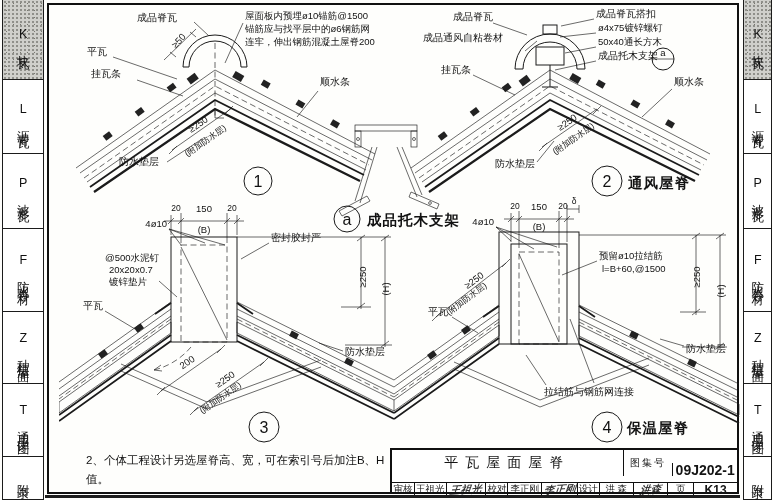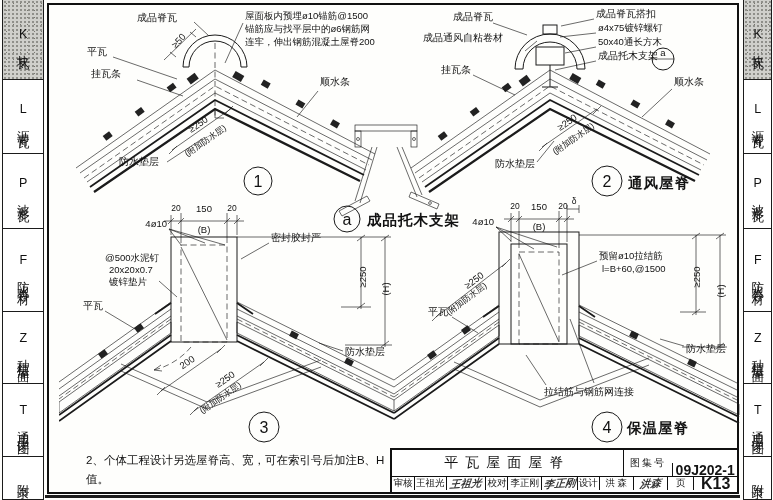--- a/index.html
+++ b/index.html
@@ -30,21 +30,21 @@
   
   .notes{position:absolute;left:14px;top:446px;width:336px;font-size:11.5px;line-height:1.65;color:#111;}
   .notes .n2{padding-left:23px;}
   
   .tblock{position:absolute;right:0;bottom:0;width:347px;height:44px;box-sizing:border-box;
           border-left:2px solid #101010;border-top:2px solid #101010;background:#fff;font-size:9.5px;}
   .trow{display:flex;box-sizing:border-box;}
   .tcell{box-sizing:border-box;border-left:1.5px solid #101010;display:flex;align-items:center;
          justify-content:center;overflow:hidden;white-space:nowrap;}
   .tcell:first-child{border-left:none;}
-  .trow1{height:26px;} .trow2{height:14px;border-top:1.5px solid #101010;}
+  .trow1{height:26px;} .trow2{height:14px;border-top:1.5px solid #101010;margin-top:6px;}
   .ttitle{width:232px;font-size:14px;letter-spacing:7px;font-weight:500;}
   .tlab{width:50px;font-size:10px;letter-spacing:2px;}
   .tno{width:65px;font-size:14px;font-weight:600;margin-top:13px;}
   .sig{font-style:italic;font-weight:bold;transform:skewX(-10deg) rotate(-4deg);opacity:.85;font-size:10.5px;}
   .botline{position:absolute;left:45px;top:495px;width:695px;height:3px;background:#1c1c1c;}
 </style>
 </head>
 <body>
 
 <div class="page">
@@ -380,21 +380,21 @@
         <div class="tcell" style="width:34px">李正刚</div>
         <div class="tcell" style="width:36px">
             <span class="sig">李正刚</span>
           </div>
         <div class="tcell" style="width:22px">设计</div>
         <div class="tcell" style="width:34px">洪 森</div>
         <div class="tcell" style="width:35px">
             <span class="sig">洪森</span>
           </div>
         <div class="tcell" style="width:26px">页</div>
-        <div class="tcell" style="width:44px;font-size:16px;font-weight:600">K13</div>
+        <div class="tcell" style="width:44px;font-size:12px;font-weight:600">K13</div>
       </div>
     </div>
   </div>
 
   <div class="tabs tabs-right">
     <div class="tab on" style="height:81px">
         <span>K块瓦</span>
       </div>
     <div class="tab" style="height:75px">
         <span>L沥青瓦</span>

